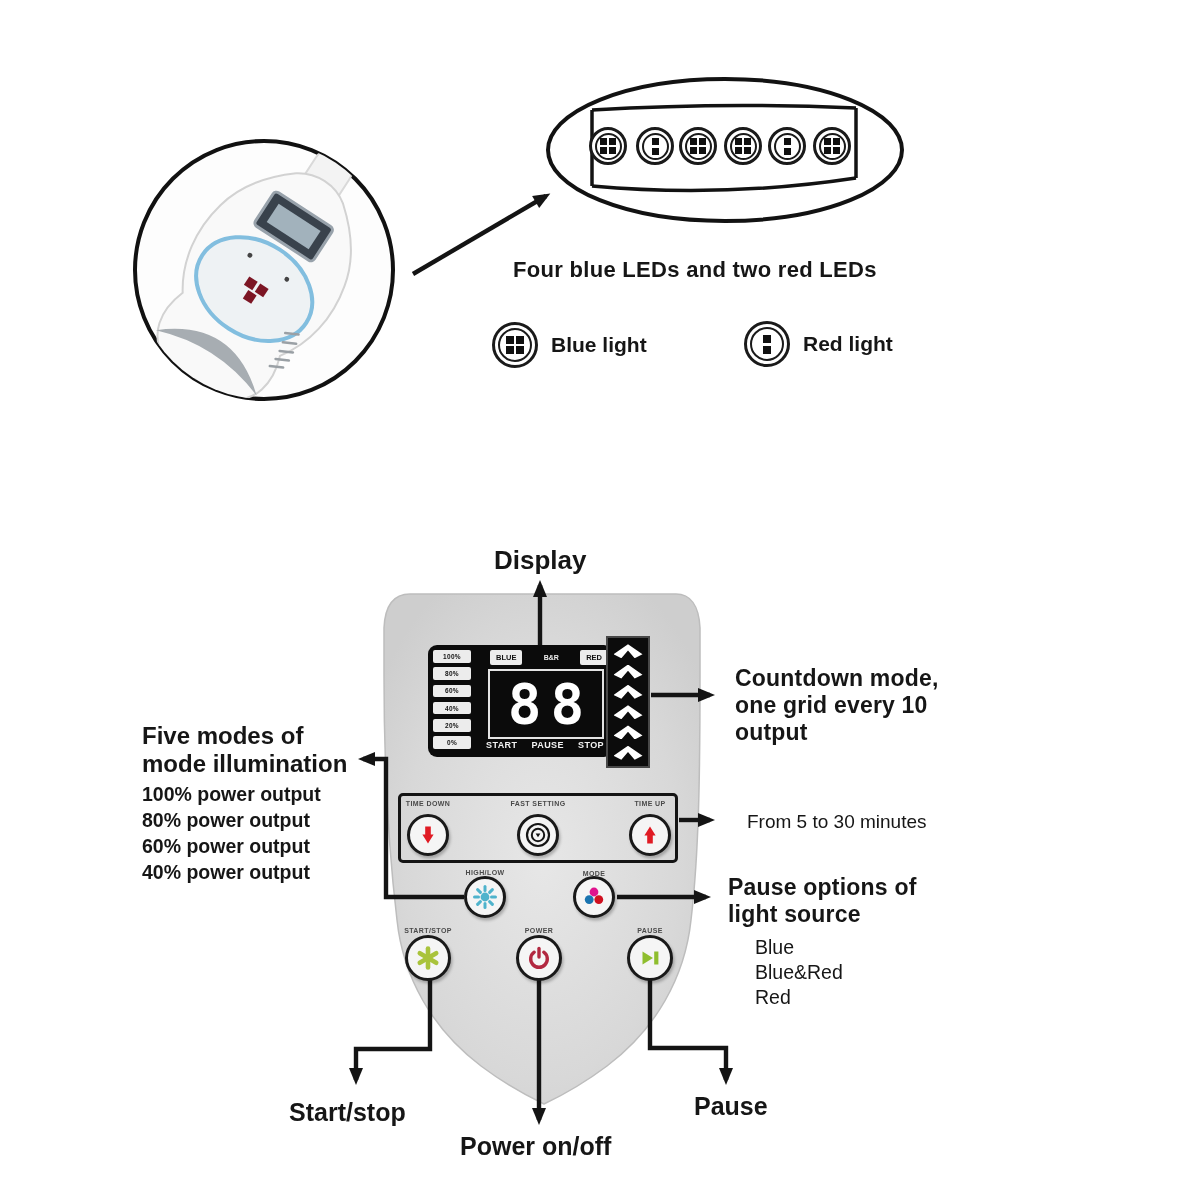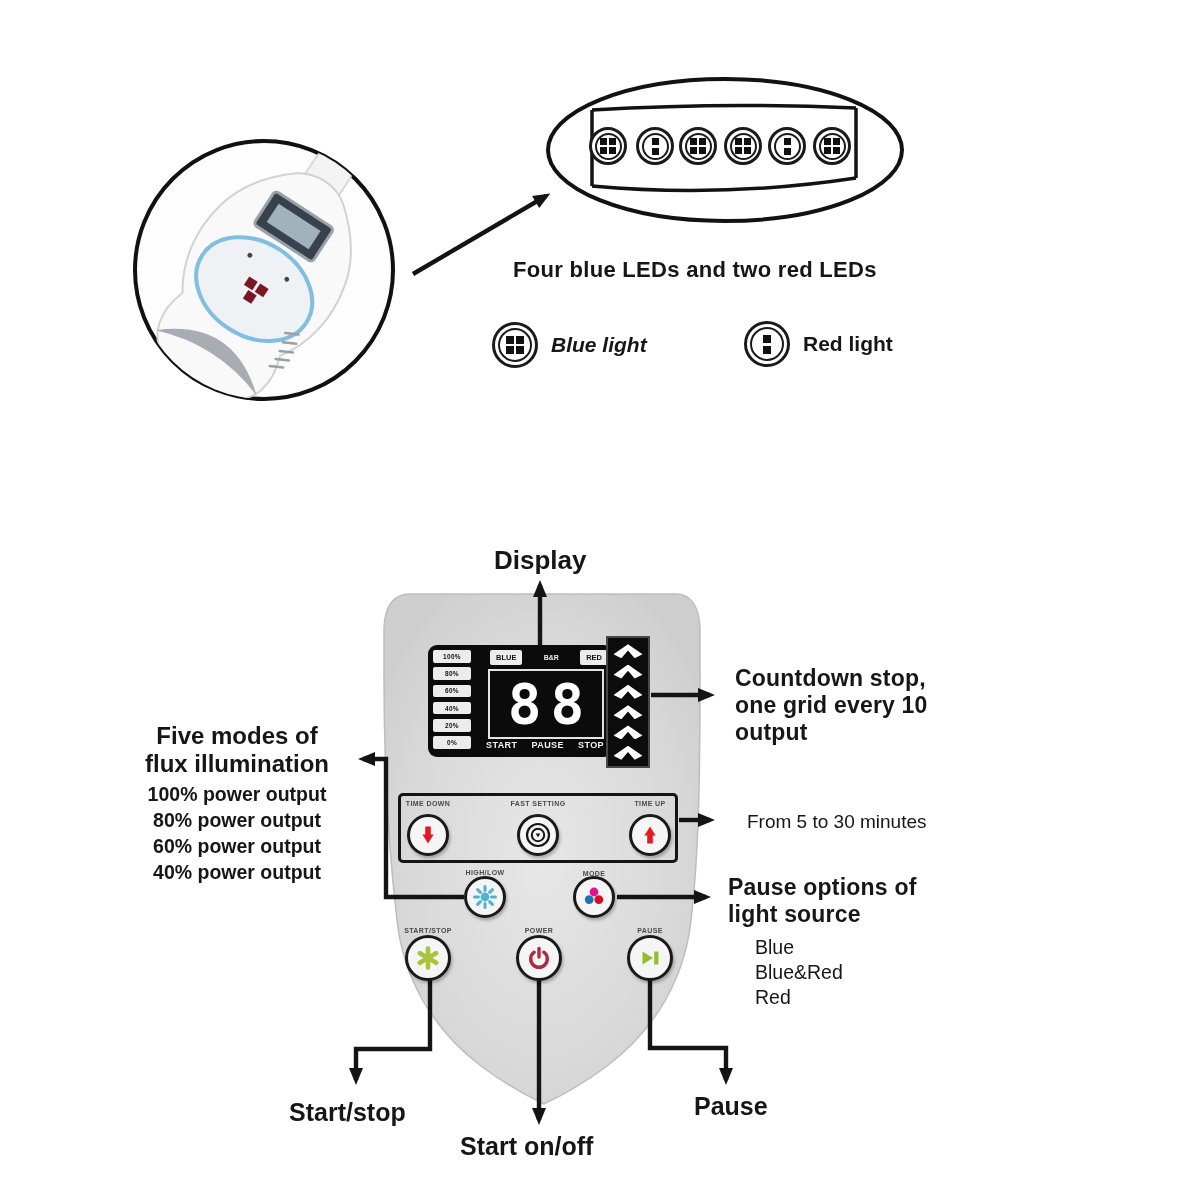--- a/index.html
+++ b/index.html
@@ -6,21 +6,21 @@
   #stage{position:relative;width:1072px;height:1200px;background:#fff;overflow:hidden;
          font-family:"Liberation Sans",sans-serif;color:#111;margin-top:28px;}
   .abs{position:absolute;}
   svg{display:block;}
 
   
   .note{position:absolute;color:#161616;}
   .t-big{font-weight:700;font-size:23px;line-height:27px;letter-spacing:.2px;}
   #display-note{left:494px;top:517px;font-weight:700;font-size:26px;}
   #countdown-note{left:735px;top:637px;}
-  #five-modes{left:119px;top:694px;width:236px;text-align:center;}
+  #five-modes{left:142px;top:694px;width:236px;text-align:left;}
   .fm-title{font-weight:700;font-size:24px;line-height:28px;}
   .fm-item{font-weight:600;font-size:19.5px;line-height:26px;}
   #fm-items{margin-top:3px;}
   #time-note{left:720px;top:776px;}
   #time-note .sub{font-weight:400;font-size:19px;margin:7px 0 0 27px;}
   #light-note{left:728px;top:846px;}
   .ls-item{font-weight:400;font-size:19.5px;line-height:25px;}
   #ls-items{margin:7px 0 0 27px;}
   #startstop-note{left:289px;top:1070px;font-weight:700;font-size:25px;}
   #power-note{left:460px;top:1104px;font-weight:700;font-size:25px;}
@@ -35,21 +35,21 @@
   .ledi{box-sizing:border-box;border:2.5px solid #1a1a1a;border-radius:50%;
         display:flex;align-items:center;justify-content:center;}
   .strip .ledi{width:27px;height:27px;}
   .legend .ledi{width:34px;height:34px;}
   .dots4{display:grid;grid-template-columns:repeat(2,7px);grid-auto-rows:7px;gap:2px;}
   .dots2{display:grid;grid-template-columns:7px;grid-auto-rows:7px;gap:3px;}
   .legend .dots4{grid-template-columns:repeat(2,8px);grid-auto-rows:8px;}
   .legend .dots2{grid-template-columns:8px;grid-auto-rows:8px;}
   .sq{background:#111;width:100%;height:100%;}
   .legend-row{position:absolute;display:flex;align-items:center;gap:13px;z-index:3;}
-  #legend-blue{left:492px;top:294px;font-style:italic;}
+  #legend-blue{left:492px;top:294px;}
   #legend-red{left:744px;top:293px;}
   .legend-label{font-weight:600;font-size:21px;color:#161616;}
 
   
   #display-panel{left:428px;top:617px;width:185px;height:112px;background:#0b0b0b;
                  border-radius:9px;z-index:3;}
   #mode-boxes{left:433px;top:622px;display:flex;flex-direction:column;gap:4.8px;z-index:4;}
   .modebox{width:38px;height:12.5px;background:#ececec;border-radius:2px;color:#111;
            font-weight:700;font-size:6.5px;display:flex;align-items:center;justify-content:center;
            letter-spacing:.3px;}
@@ -247,28 +247,28 @@
             </div>
           </div>
         </div>
       </span>
     <span class="legend-label">Red light</span>
   </div>
 
   <div class="note" id="display-note">Display</div>
 
   <div class="note" id="countdown-note">
-    <div class="t-big">Countdown stop,</div>
+    <div class="t-big">Countdown mode,</div>
     <div class="t-big">one grid every 10</div>
     <div class="t-big">output</div>
   </div>
 
   <div class="note" id="five-modes">
     <div class="fm-title">Five modes of</div>
-    <div class="fm-title">flux illumination</div>
+    <div class="fm-title">mode illumination</div>
     <div id="fm-items">
         <div class="fm-item">100% power output</div>
         <div class="fm-item">80% power output</div>
         <div class="fm-item">60% power output</div>
         <div class="fm-item">40% power output</div>
       </div>
   </div>
 
   <div class="note" id="time-note">
     <div class="sub">From 5 to 30 minutes</div>
@@ -278,21 +278,21 @@
     <div class="t-big">Pause options of</div>
     <div class="t-big">light source</div>
     <div id="ls-items">
         <div class="ls-item">Blue</div>
         <div class="ls-item">Blue&amp;Red</div>
         <div class="ls-item">Red</div>
       </div>
   </div>
 
   <div class="note" id="startstop-note">Start/stop</div>
-  <div class="note" id="power-note">Start on/off</div>
+  <div class="note" id="power-note">Power on/off</div>
   <div class="note" id="pause-note">Pause</div>
 
   <div class="abs" id="display-panel"></div>
   <div class="abs" id="mode-boxes">
       <div class="modebox">100%</div>
       <div class="modebox">80%</div>
       <div class="modebox">60%</div>
       <div class="modebox">40%</div>
       <div class="modebox">20%</div>
       <div class="modebox">0%</div>

